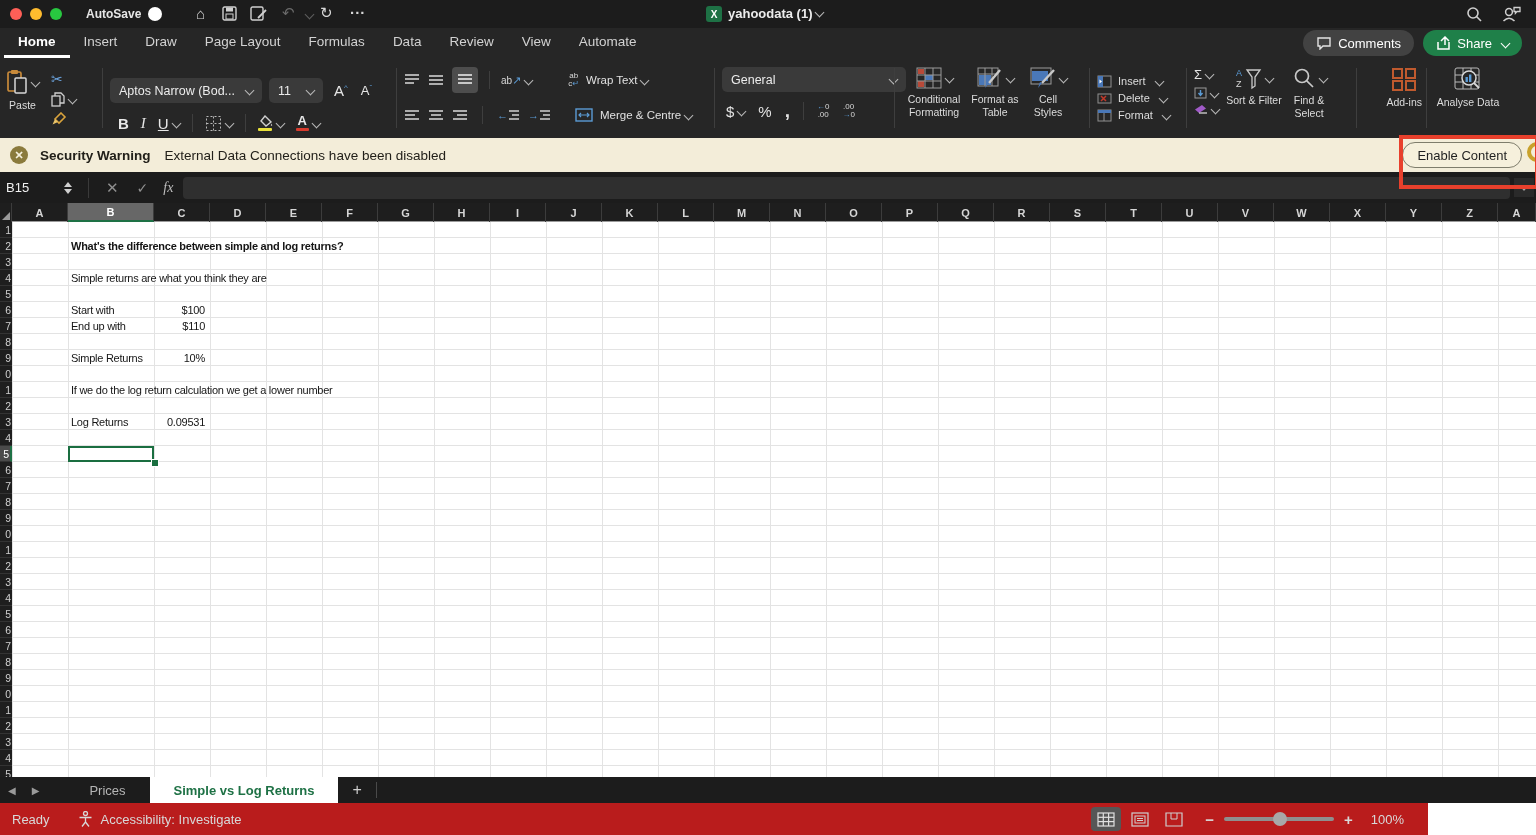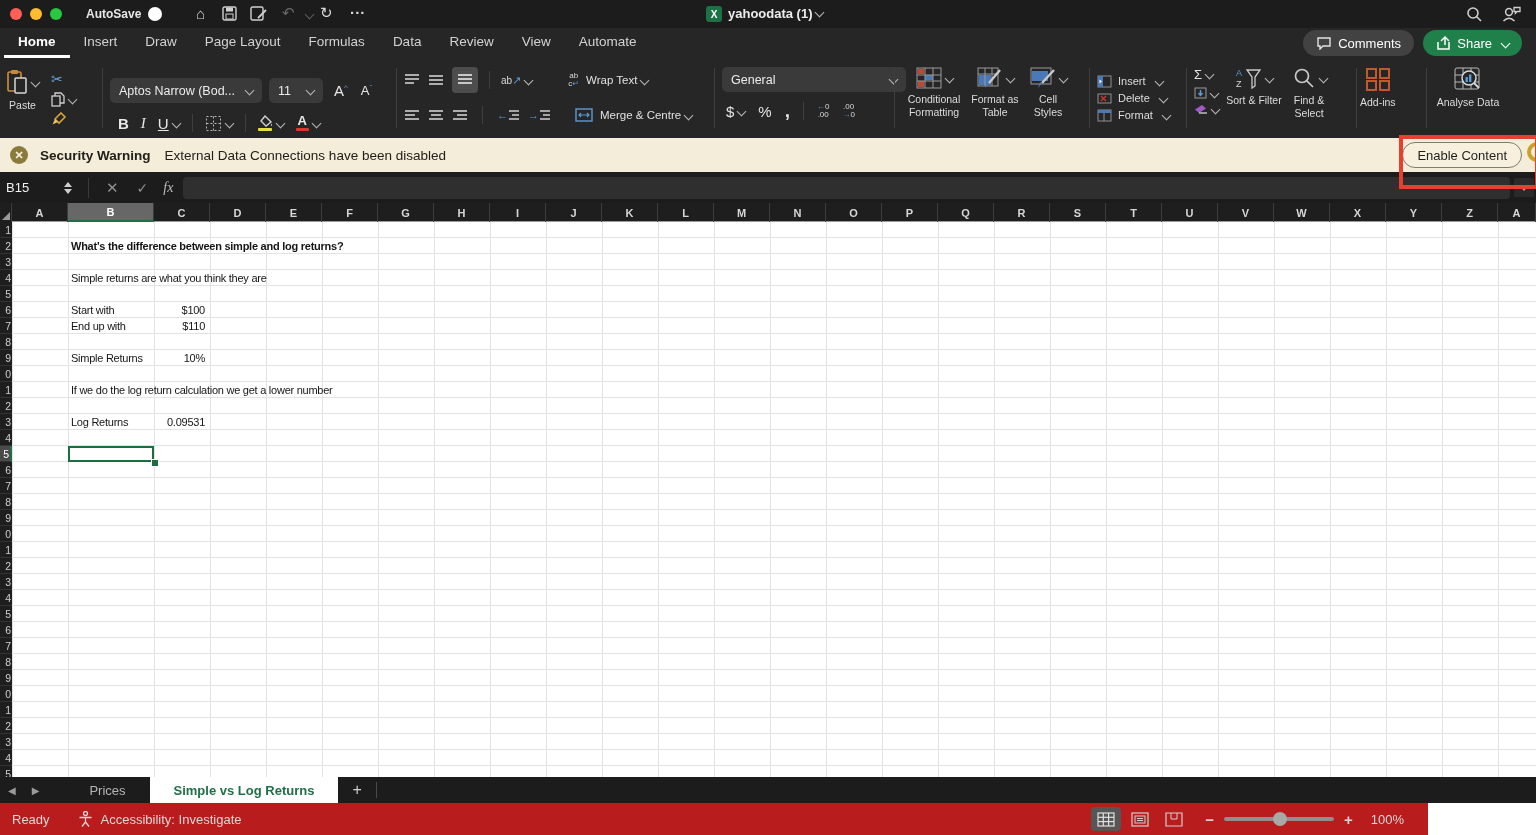--- a/index.html
+++ b/index.html
@@ -492,21 +492,21 @@
               <circle cx="10" cy="9" r="6.5" fill="none" stroke="#c9c9c9" stroke-width="1.7"></circle>
               <line x1="14.8" y1="13.8" x2="21" y2="20" stroke="#c9c9c9" stroke-width="1.7"></line>
             </svg>
             <span class="chev"></span>
           </span>
         <span class="lbl">Find &amp; Select</span>
       </div>
     </div>
     <div class="gdiv" style="left:1356px"></div>
 
-    <div class="rgroup flex" style="left:1360px;width:62px;align-items:flex-start;justify-content:flex-start">
+    <div class="rgroup flex" style="left:1360px;width:62px;align-items:flex-start;justify-content:flex-end">
       <div class="bigbtn">
         <svg width="26" height="25">
             <g fill="none" stroke="#c05a2e" stroke-width="2">
               <rect x="2" y="2" width="9" height="9"></rect>
               <rect x="15" y="2" width="9" height="9"></rect>
               <rect x="2" y="14" width="9" height="9"></rect>
               <rect x="15" y="14" width="9" height="9"></rect>
             </g>
           </svg>
         <span class="lbl">Add-ins</span>

